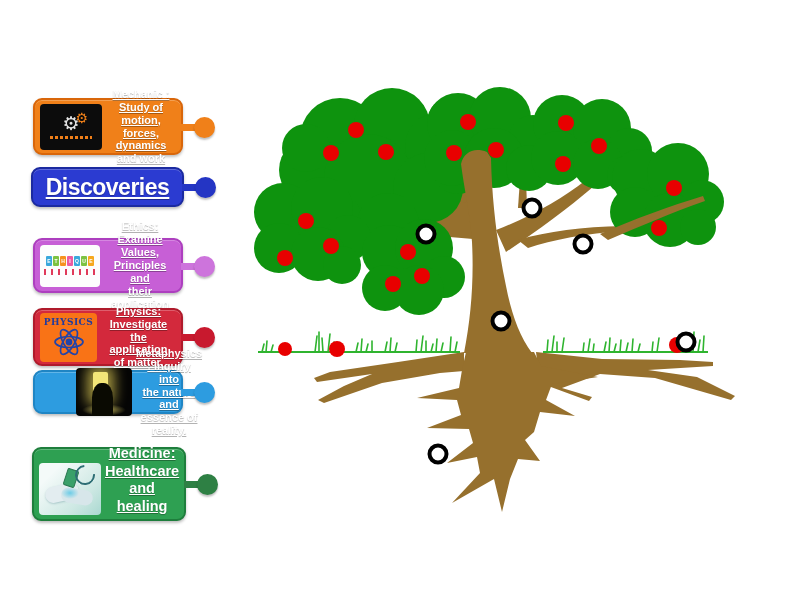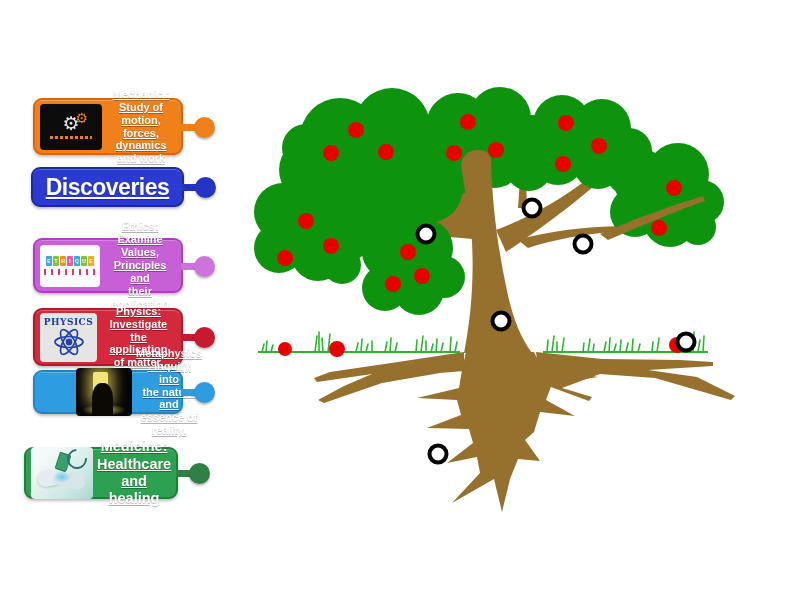--- a/index.html
+++ b/index.html
@@ -29,21 +29,21 @@
         background:repeating-linear-gradient(90deg,#f08019 0 3px,transparent 3px 5px);}
   
   .ic-ethics{width:60px;height:42px;background:#fdfdfd;display:flex;flex-direction:column;
         align-items:center;justify-content:center;}
   .ic-ethics .tiles{display:flex;gap:1px;}
   .ic-ethics .tiles span{display:block;width:6px;height:10px;color:#fff;font-size:5px;font-weight:bold;
         text-align:center;line-height:10px;border-radius:1px;}
   .ic-ethics .figs{width:52px;height:6px;margin-top:3px;
         background:repeating-linear-gradient(90deg,#e03a5a 0 2px,transparent 2px 7px);}
   
-  .ic-phys{width:57px;height:49px;background:#e5e5e5;display:flex;flex-direction:column;
+  .ic-phys{width:57px;height:49px;background:#f97316;display:flex;flex-direction:column;
         align-items:center;justify-content:center;}
   .ic-phys .pword{font-family:"DejaVu Serif","Liberation Serif",serif;color:#223b9e;
         font-size:9px;font-weight:bold;letter-spacing:.5px;}
   
   .ic-meta{width:56px;height:48px;background:#050505;}
   .ic-meta .glow{position:absolute;left:17px;top:4px;width:15px;height:27px;background:#f3e678;
         box-shadow:0 0 13px 6px rgba(235,215,90,.7);border-radius:2px;}
   .ic-meta .fig{position:absolute;left:16px;bottom:0;width:21px;height:33px;background:#0a0a02;
         border-radius:45% 45% 0 0;}
   .ic-meta .ray{position:absolute;left:6px;bottom:0;width:44px;height:12px;
@@ -240,21 +240,21 @@
       <span class="fig"></span>
     </div>
     <div class="card-text">Metaphysics
 : Inquiry into
 the nature and
 essence of reality.</div>
     <span class="stub"></span>
     <span class="dot"></span>
   </div>
 
-  <div class="card" style="left: 24px; top: 447px; width: 154px; height: 52px; --card: #2EA052; --border: #1E7E3C; --dot: #2E8044;">
+  <div class="card" style="left: 32px; top: 447px; width: 154px; height: 74px; align-items: flex-end; --card: #2EA052; --border: #1E7E3C; --dot: #2E8044;">
     <div class="icon-box ic-med">
       <span class="hand1"></span>
       <span class="hand2"></span>
       <span class="spark"></span>
       <span class="device"></span>
       <span class="scope"></span>
     </div>
     <div class="card-text med">Medicine:
 Healthcare
 and healing</div>

